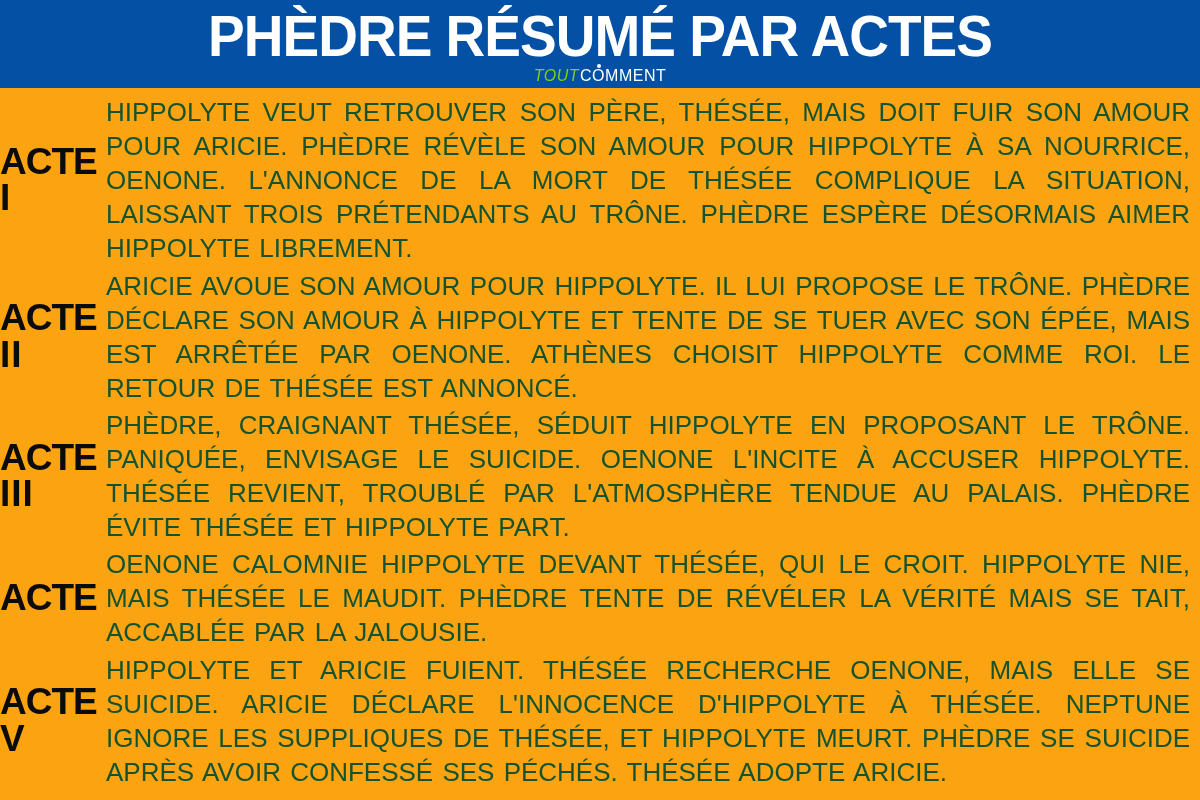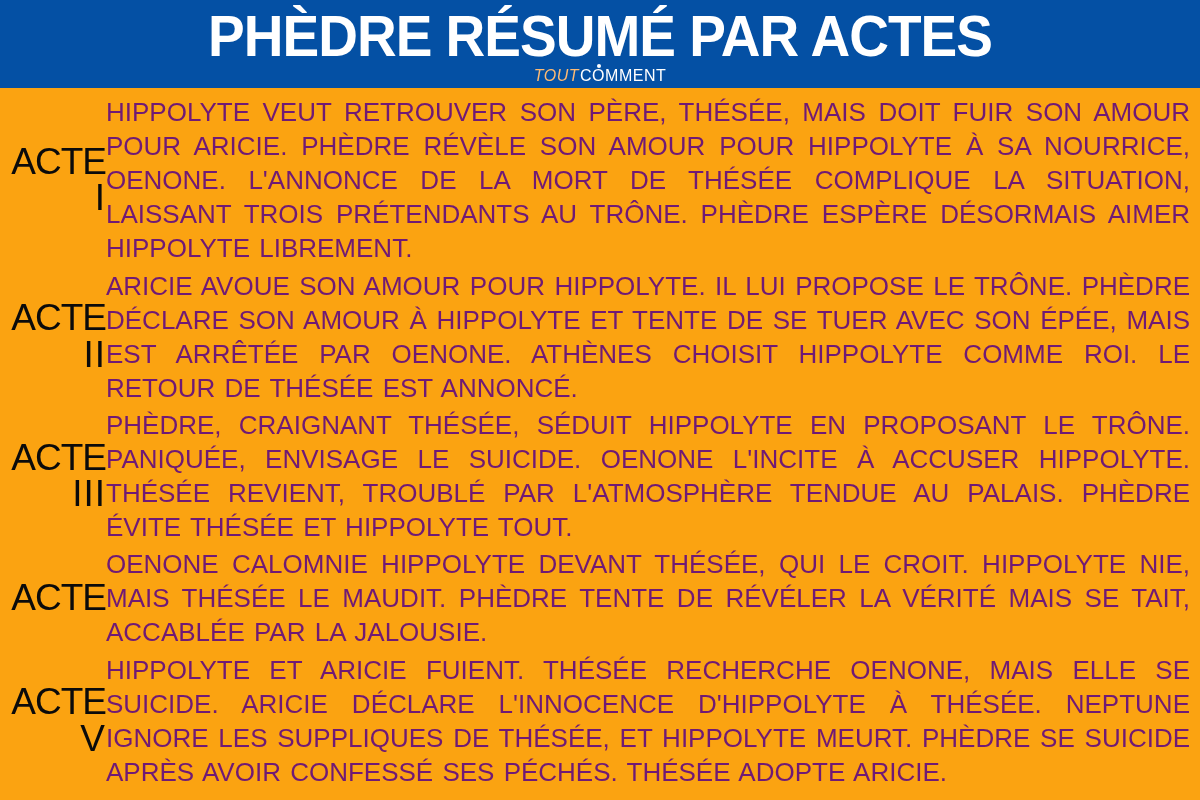--- a/index.html
+++ b/index.html
@@ -36,21 +36,21 @@
     white-space: nowrap;
   }
   .logo {
     margin-top: 4px;
     font-size: 16px;
     line-height: 1;
     letter-spacing: 0.5px;
     white-space: nowrap;
   }
   .logo-tout {
-    color: #fdba74;
+    color: #84cc16;
     font-style: italic;
     font-weight: 400;
     margin-right: 1px;
   }
   .logo-comment {
     color: #ffffff;
     font-weight: normal;
     position: relative;
     display: inline-block;
   }
@@ -69,41 +69,41 @@
     flex-direction: column;
     justify-content: space-evenly;
     padding: 4px 0 8px 0;
   }
   .act {
     display: flex;
     align-items: center;
   }
   .act-label {
     flex: 0 0 106px;
-    text-align: right;
+    text-align: left;
     color: #0b0b0b;
-    font-weight: normal;
+    font-weight: bold;
     line-height: 0.98;
   }
   .act-word {
     display: block;
     font-size: 37px;
     letter-spacing: -1px;
   }
   .act-num {
     display: block;
     font-size: 37px;
     letter-spacing: 1px;
   }
   .act-text {
     flex: 1;
     padding-right: 10px;
     font-size: 26px;
     line-height: 34px;
-    color: #701a75;
+    color: #14532d;
     text-align: justify;
     word-spacing: 2px;
   }
 </style>
 </head>
 <body>
 
 <div class="page">
 
   <div class="banner">
@@ -129,21 +129,21 @@
         <span class="act-num">II</span>
       </div>
       <div class="act-text">ARICIE AVOUE SON AMOUR POUR HIPPOLYTE. IL LUI PROPOSE LE TRÔNE. PHÈDRE DÉCLARE SON AMOUR À HIPPOLYTE ET TENTE DE SE TUER AVEC SON ÉPÉE, MAIS EST ARRÊTÉE PAR OENONE. ATHÈNES CHOISIT HIPPOLYTE COMME ROI. LE RETOUR DE THÉSÉE EST ANNONCÉ.</div>
     </div>
 
     <div class="act">
       <div class="act-label">
         <span class="act-word">ACTE</span>
         <span class="act-num">III</span>
       </div>
-      <div class="act-text">PHÈDRE, CRAIGNANT THÉSÉE, SÉDUIT HIPPOLYTE EN PROPOSANT LE TRÔNE. PANIQUÉE, ENVISAGE LE SUICIDE. OENONE L'INCITE À ACCUSER HIPPOLYTE. THÉSÉE REVIENT, TROUBLÉ PAR L'ATMOSPHÈRE TENDUE AU PALAIS. PHÈDRE ÉVITE THÉSÉE ET HIPPOLYTE TOUT.</div>
+      <div class="act-text">PHÈDRE, CRAIGNANT THÉSÉE, SÉDUIT HIPPOLYTE EN PROPOSANT LE TRÔNE. PANIQUÉE, ENVISAGE LE SUICIDE. OENONE L'INCITE À ACCUSER HIPPOLYTE. THÉSÉE REVIENT, TROUBLÉ PAR L'ATMOSPHÈRE TENDUE AU PALAIS. PHÈDRE ÉVITE THÉSÉE ET HIPPOLYTE PART.</div>
     </div>
 
     <div class="act">
       <div class="act-label">
         <span class="act-word">ACTE</span>
       </div>
       <div class="act-text">OENONE CALOMNIE HIPPOLYTE DEVANT THÉSÉE, QUI LE CROIT. HIPPOLYTE NIE, MAIS THÉSÉE LE MAUDIT. PHÈDRE TENTE DE RÉVÉLER LA VÉRITÉ MAIS SE TAIT, ACCABLÉE PAR LA JALOUSIE.</div>
     </div>
 
     <div class="act">

